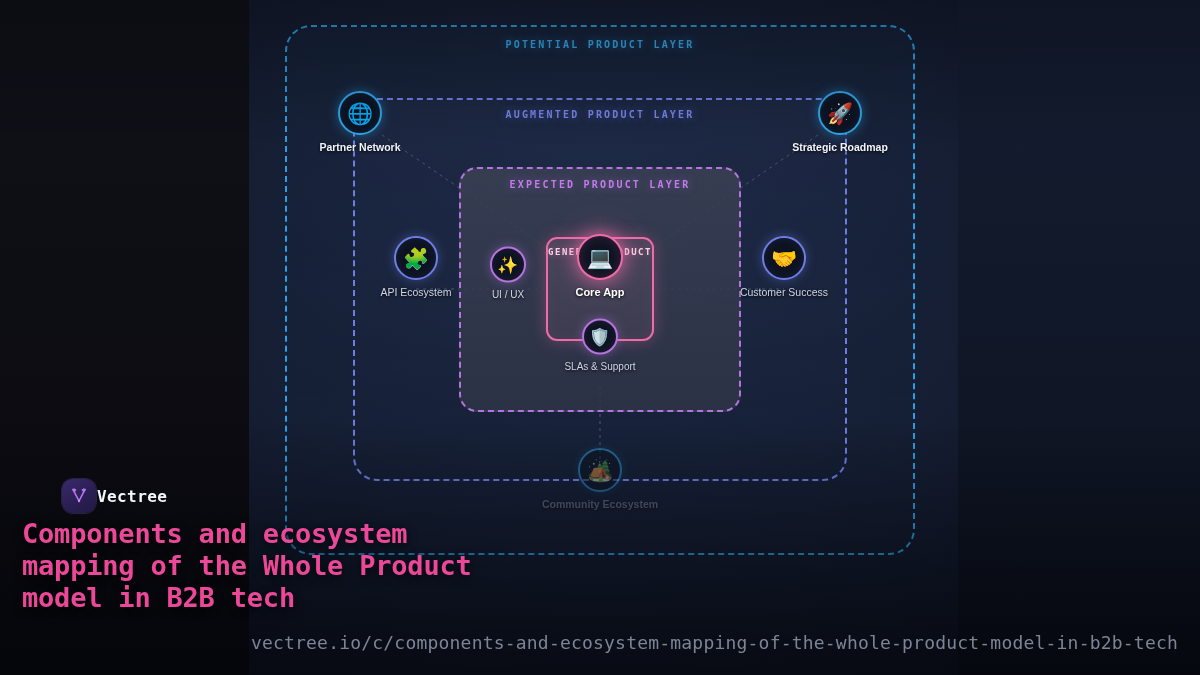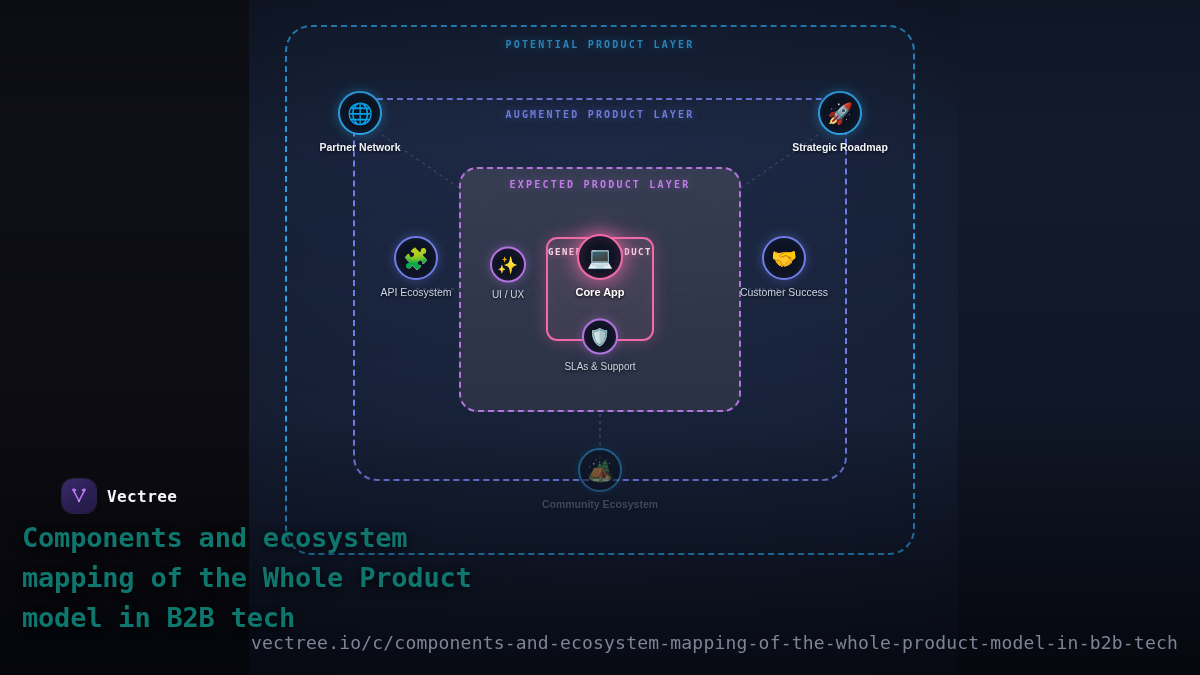--- a/index.html
+++ b/index.html
@@ -102,35 +102,35 @@
   #node-success    { left:784px; top:267px; }
   #node-core       { left:600px; top:266px; }
   #node-slas       { left:600px; top:345px; }
   #node-slas .ring { width:36px; height:36px; font-size:17px; }
   #node-slas .caption{ font-size:10px; }
   #node-community  { left:600px; top:479px; }
 
   .node.centered{ transform:translateY(-50%); }
 
   
-  #brand{ position:absolute; left:22px; top:479px; display:flex; align-items:center; gap:11px; z-index:6;padding-left:40px; }
+  #brand{ position:absolute; left:22px; top:479px; display:flex; align-items:center; gap:1px; z-index:6;padding-left:40px; }
   #brand-logo{
     width:34px; height:34px; border-radius:11px;
     background:linear-gradient(145deg,#3a2a6d 0%,#2a1f52 55%,#221a45 100%);
     display:flex; align-items:center; justify-content:center;
     box-shadow:0 0 0 1px rgba(160,120,230,.22);
   }
   #brand-name{
     font-family:"DejaVu Sans Mono","Liberation Mono",monospace;
     font-size:16px; font-weight:700; color:#f4f6fb; letter-spacing:.4px;
   }
   #headline{
     position:absolute; left:22px; top:518px; width:470px; z-index:6;
     font-family:"DejaVu Sans Mono","Liberation Mono",monospace;
-    font-size:27px; line-height:40px; font-weight:700; color:#0f766e;
+    font-size:27px; line-height:32px; font-weight:700; color:#ec4899;
     letter-spacing:-.2px;
     text-shadow:0 2px 10px rgba(0,0,0,.85);
   }
   #footer-url{
     position:absolute; right:22px; bottom:22px; z-index:6;
     font-family:"DejaVu Sans Mono","Liberation Mono",monospace;
     font-size:18px; color:#7d8496; letter-spacing:.2px;
   }
 </style>
 </head>

